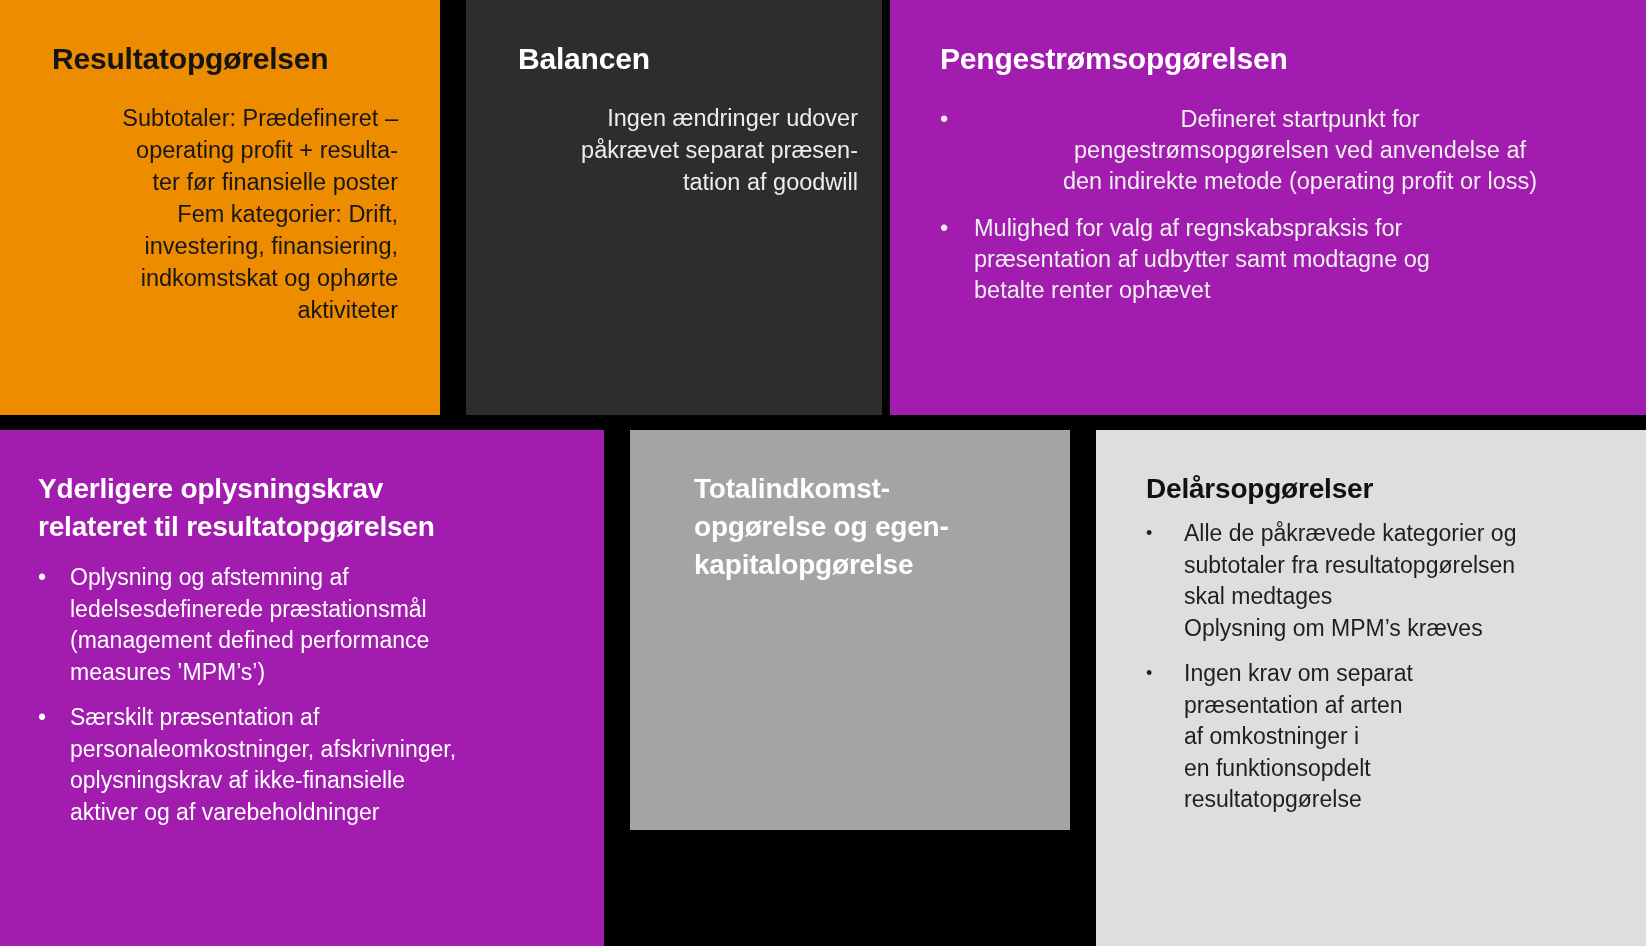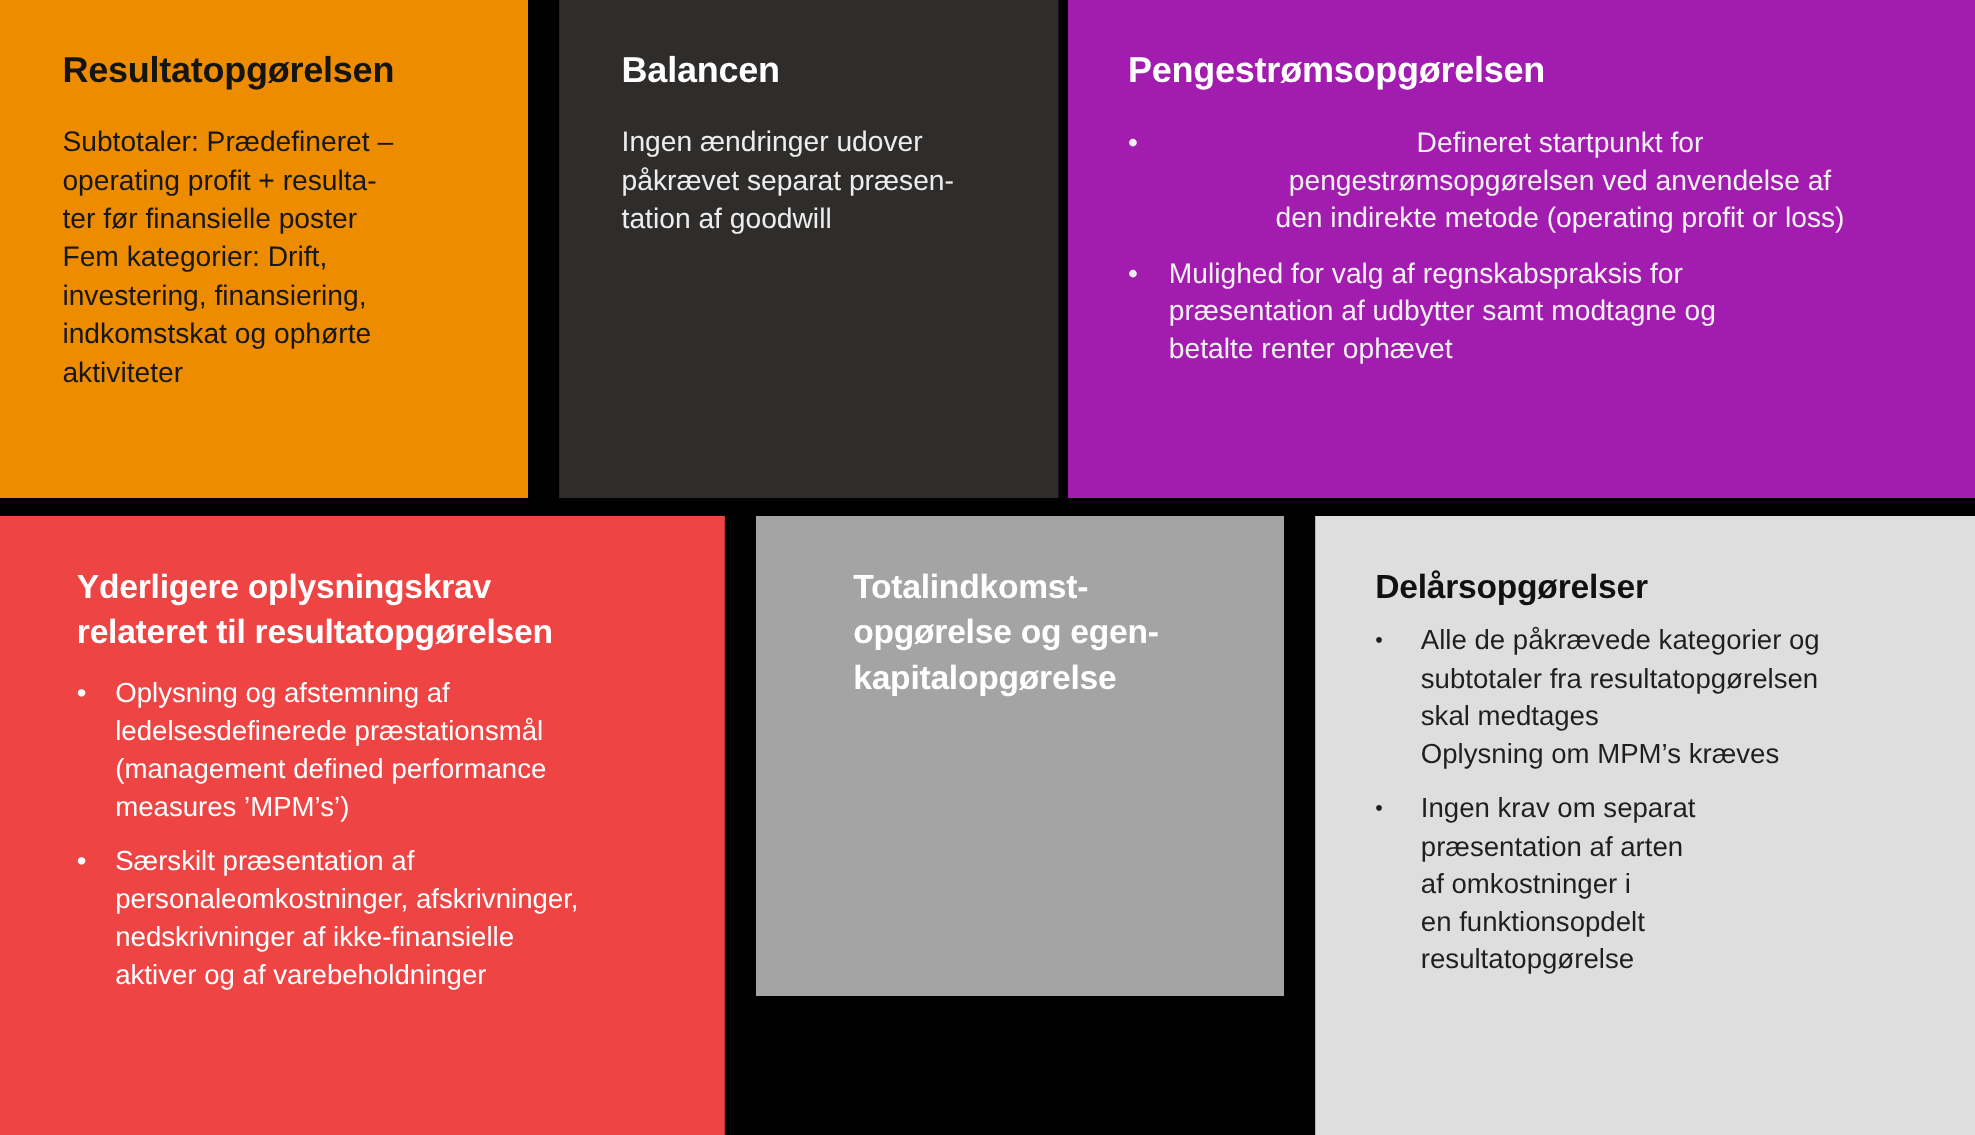--- a/index.html
+++ b/index.html
@@ -26,20 +26,21 @@
   }
   .panel-title {
     font-weight: bold;
     margin: 0;
     padding: 0;
     letter-spacing: -0.2px;
   }
   .panel-body {
     margin: 0;
     padding: 0;
+    text-align: right;
   }
   ul.bullets {
     list-style: none;
     margin: 0;
     padding: 0;
   }
   ul.bullets > li {
     position: relative;
     margin: 0 0 16px 0;
     padding: 0;
@@ -126,23 +127,23 @@
     padding-left: 34px;
   }
   #panel-cash-flow .bullet-dot { font-size: 23.5px; line-height: 31px; }
 
   
   #panel-additional-disclosures {
     left: 0px;
     top: 430px;
     width: 604px;
     height: 516px;
-    background: #ef4444;
-    color: #ffffff;
-    padding: 40px 22px 20px 64px;
+    background: #a21caf;
+    color: #ffffff;
+    padding: 40px 22px 20px 38px;
   }
   #panel-additional-disclosures .panel-title {
     font-size: 28px;
     line-height: 38px;
     color: #ffffff;
   }
   #panel-additional-disclosures ul.bullets {
     margin-top: 16px;
     font-size: 23px;
     line-height: 31.5px;
@@ -155,21 +156,21 @@
   #panel-additional-disclosures .bullet-dot { font-size: 23px; line-height: 31.5px; }
 
   
   #panel-comprehensive-income {
     left: 630px;
     top: 430px;
     width: 440px;
     height: 400px;
     background: #a4a4a4;
     color: #ffffff;
-    padding: 40px 24px 20px 81px;
+    padding: 40px 24px 20px 64px;
   }
   #panel-comprehensive-income .panel-title {
     font-size: 28px;
     line-height: 38px;
     color: #ffffff;
   }
   #panel-comprehensive-income .panel-body {
     margin-top: 6px;
     font-size: 23px;
     line-height: 31px;
@@ -251,21 +252,21 @@
         <span class="bullet-dot">•</span>
         <span class="bullet-text" style="white-space: pre-line;">Oplysning og afstemning af
 ledelsesdefinerede præstationsmål
 (management defined performance
 measures ’MPM’s’)</span>
       </li>
       <li>
         <span class="bullet-dot">•</span>
         <span class="bullet-text" style="white-space: pre-line;">Særskilt præsentation af
 personaleomkostninger, afskrivninger,
-nedskrivninger af ikke-finansielle
+oplysningskrav af ikke-finansielle
 aktiver og af varebeholdninger</span>
       </li>
     </ul>
   </section>
 
   <section class="panel" id="panel-comprehensive-income">
     <h2 class="panel-title" style="white-space: pre-line;">Totalindkomst-
 opgørelse og egen-
 kapitalopgørelse</h2>
   </section>

